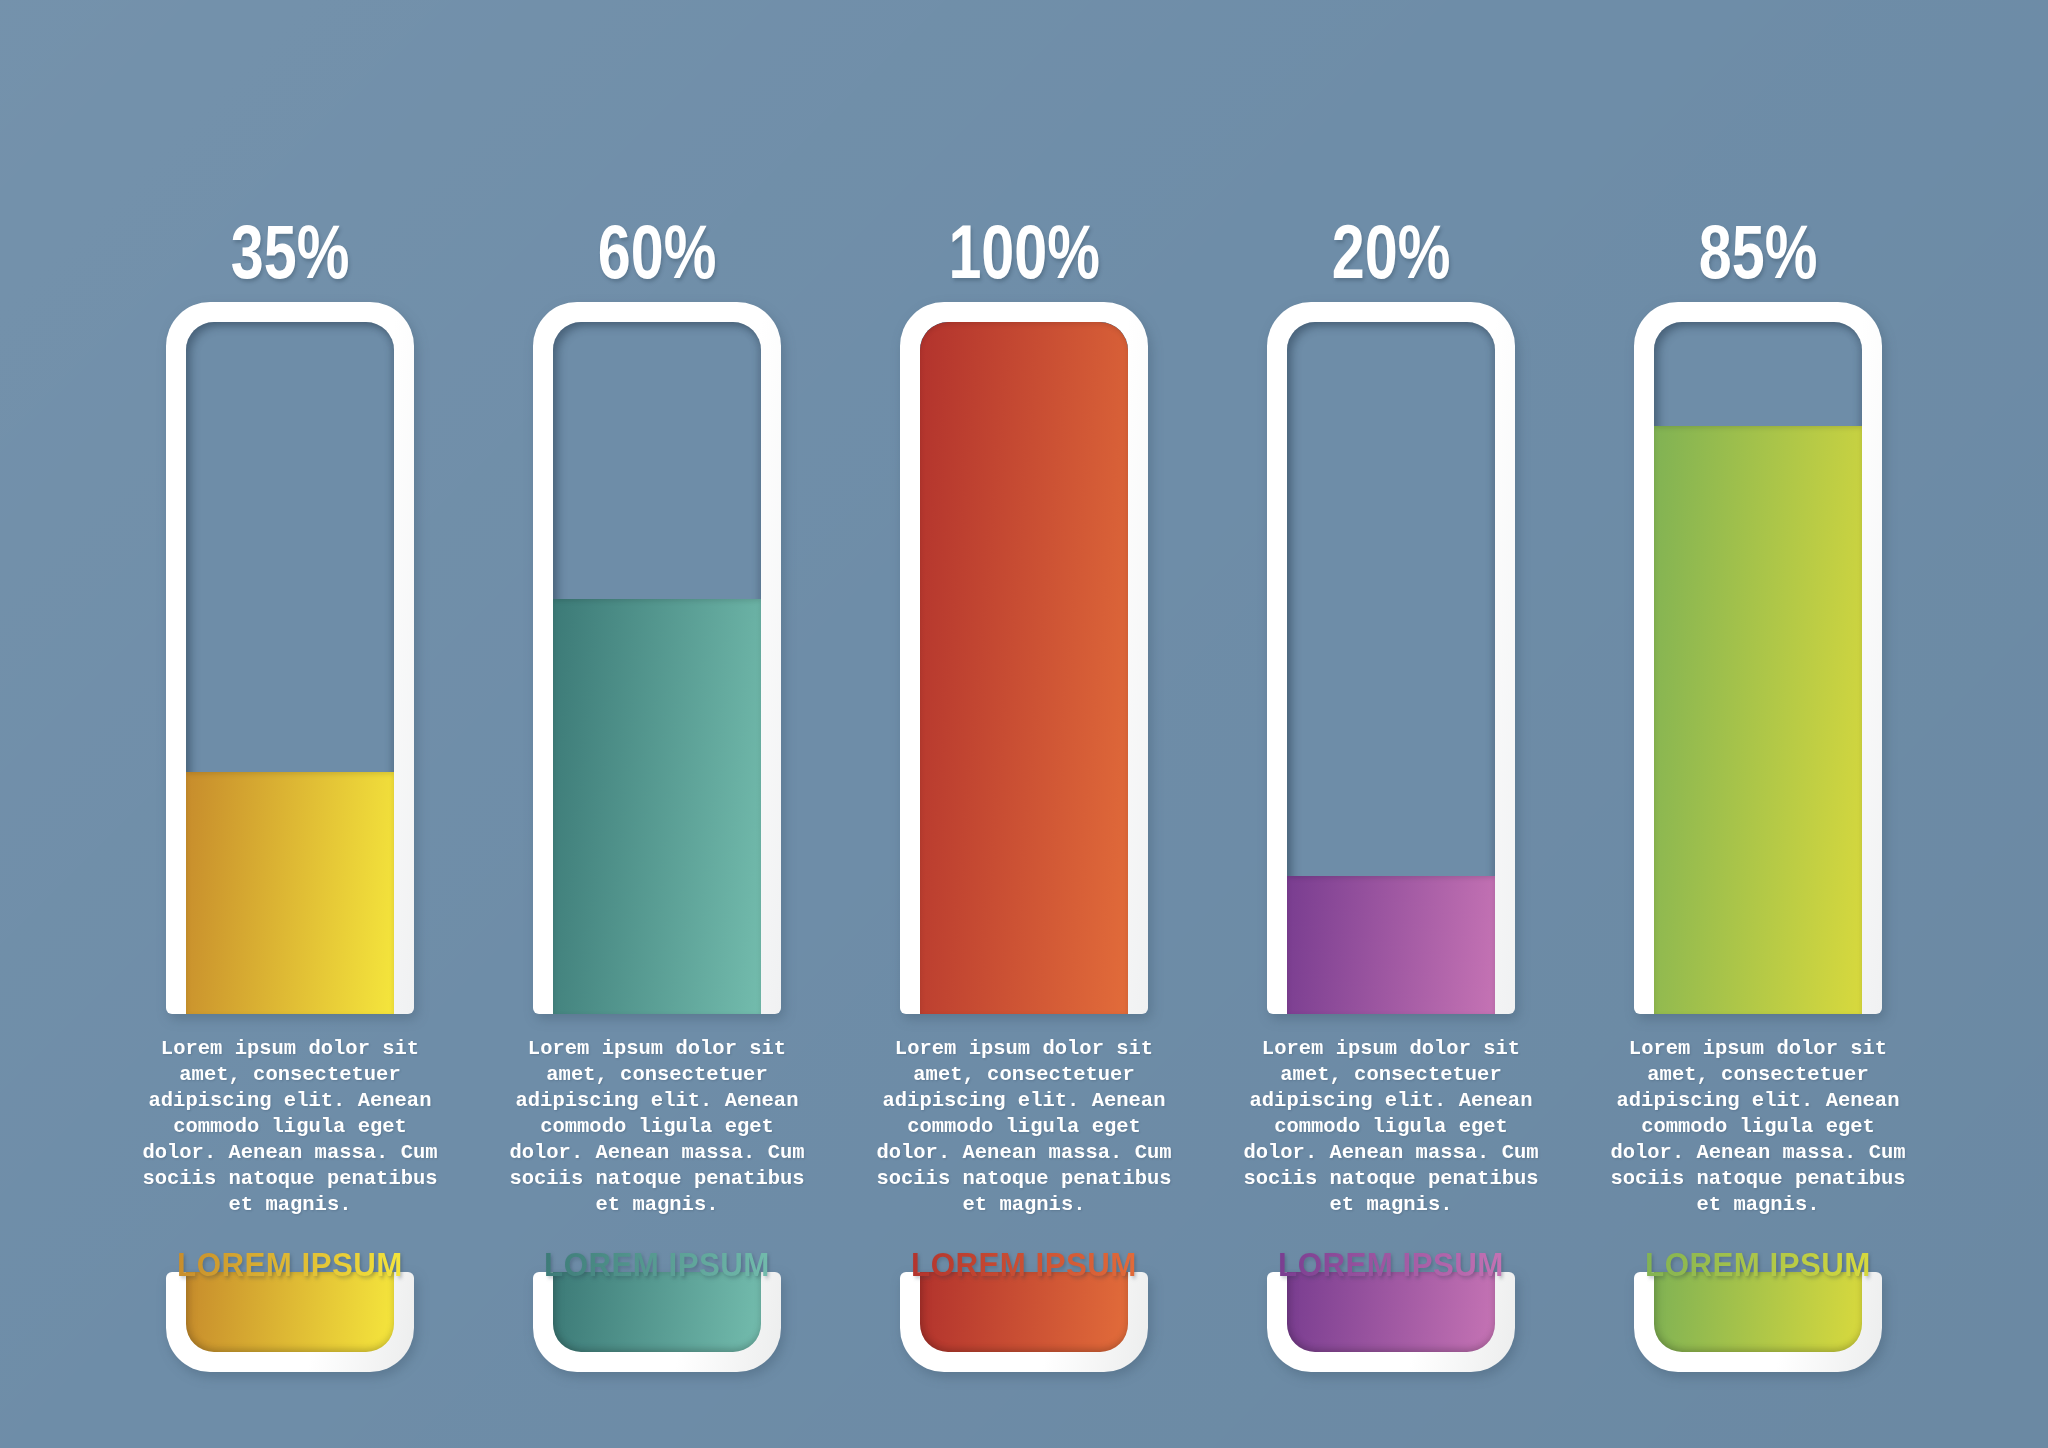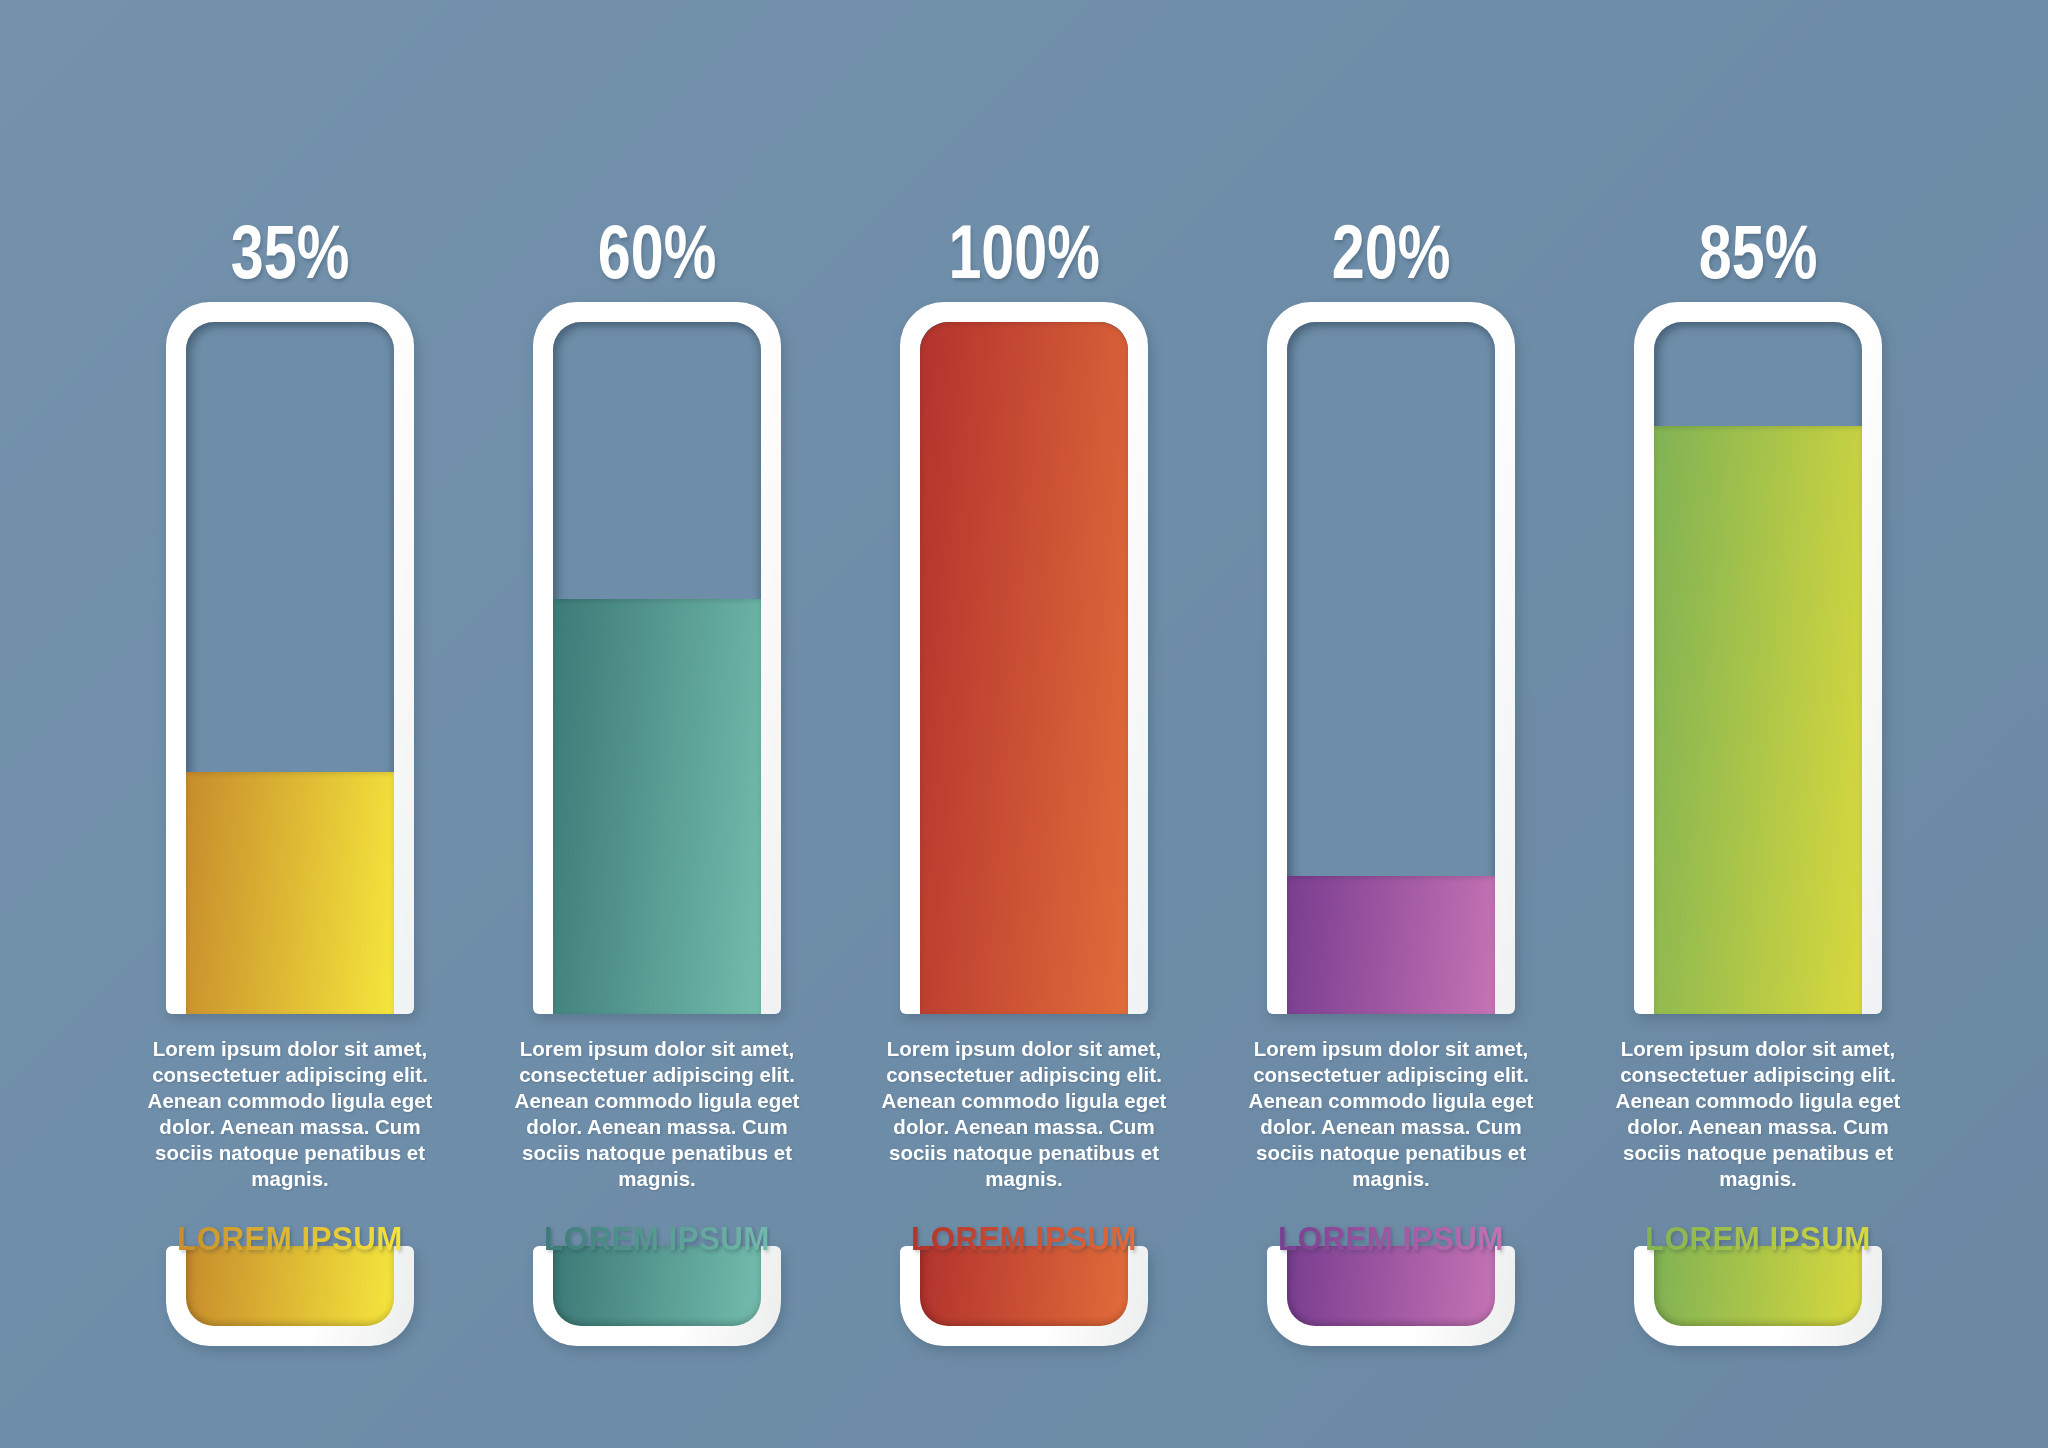--- a/index.html
+++ b/index.html
@@ -125,20 +125,21 @@
   
   .body-text {
     margin-top: 22px;
     width: 300px;
     font-size: 20.5px;
     line-height: 26px;
     color: #ffffff;
     text-align: center;
     font-weight: bold;
     text-shadow: 1px 1px 2px rgba(40,60,80,0.22);
+    font-family: Liberation Mono, monospace;
   }
 
   
   .cup-wrap {
     position: relative;
     margin-top: 26px;
     width: 248px;
     height: 128px;
   }
 

